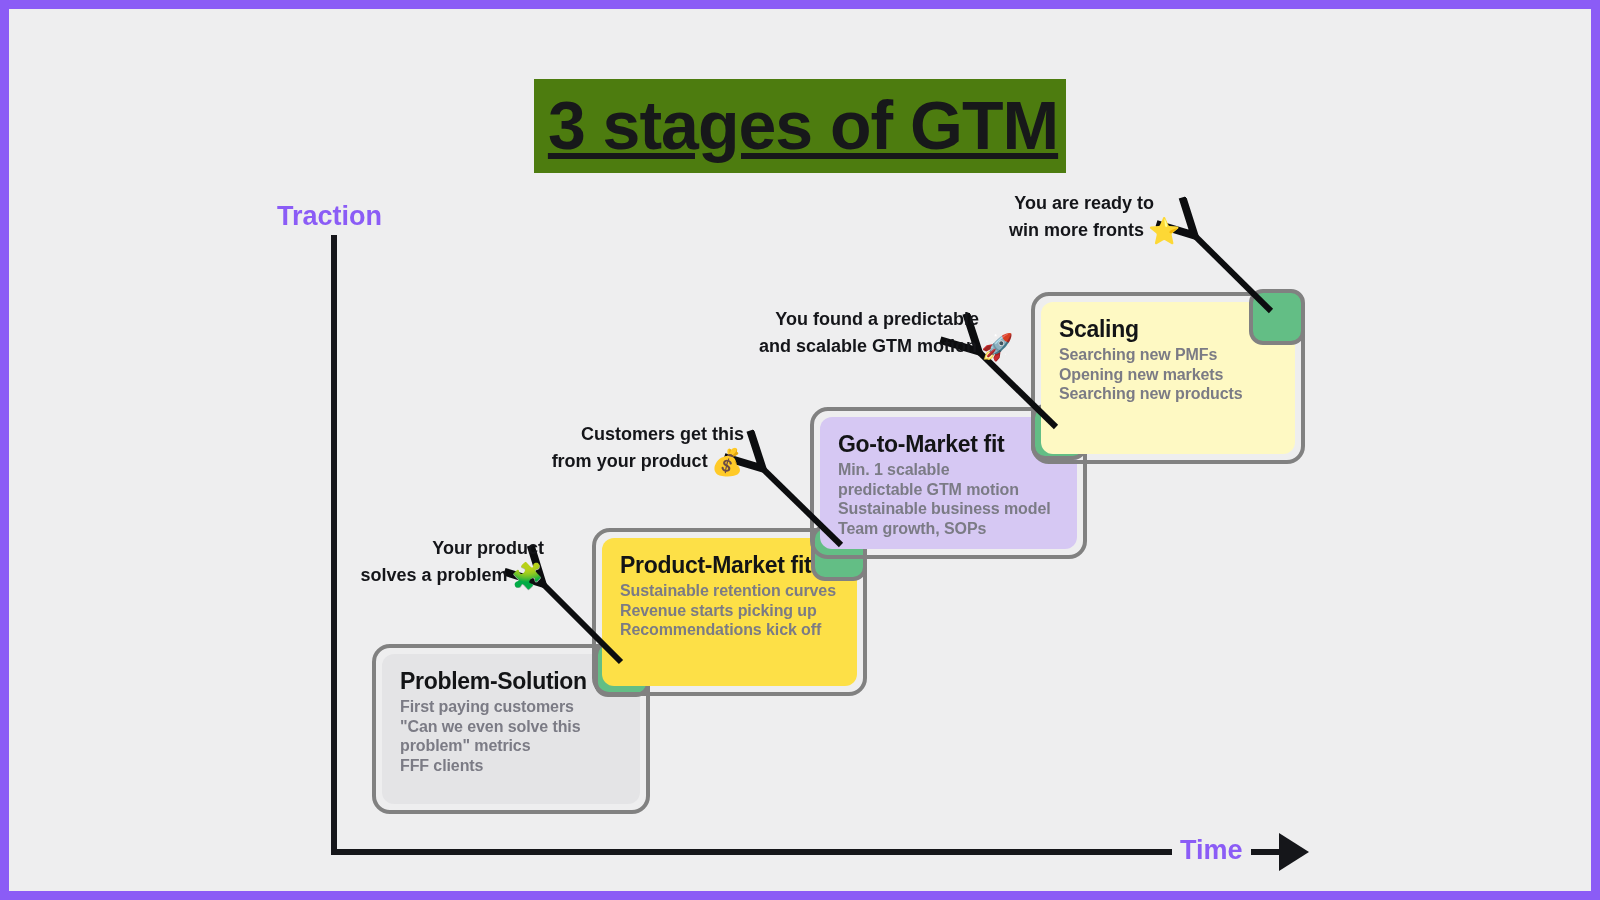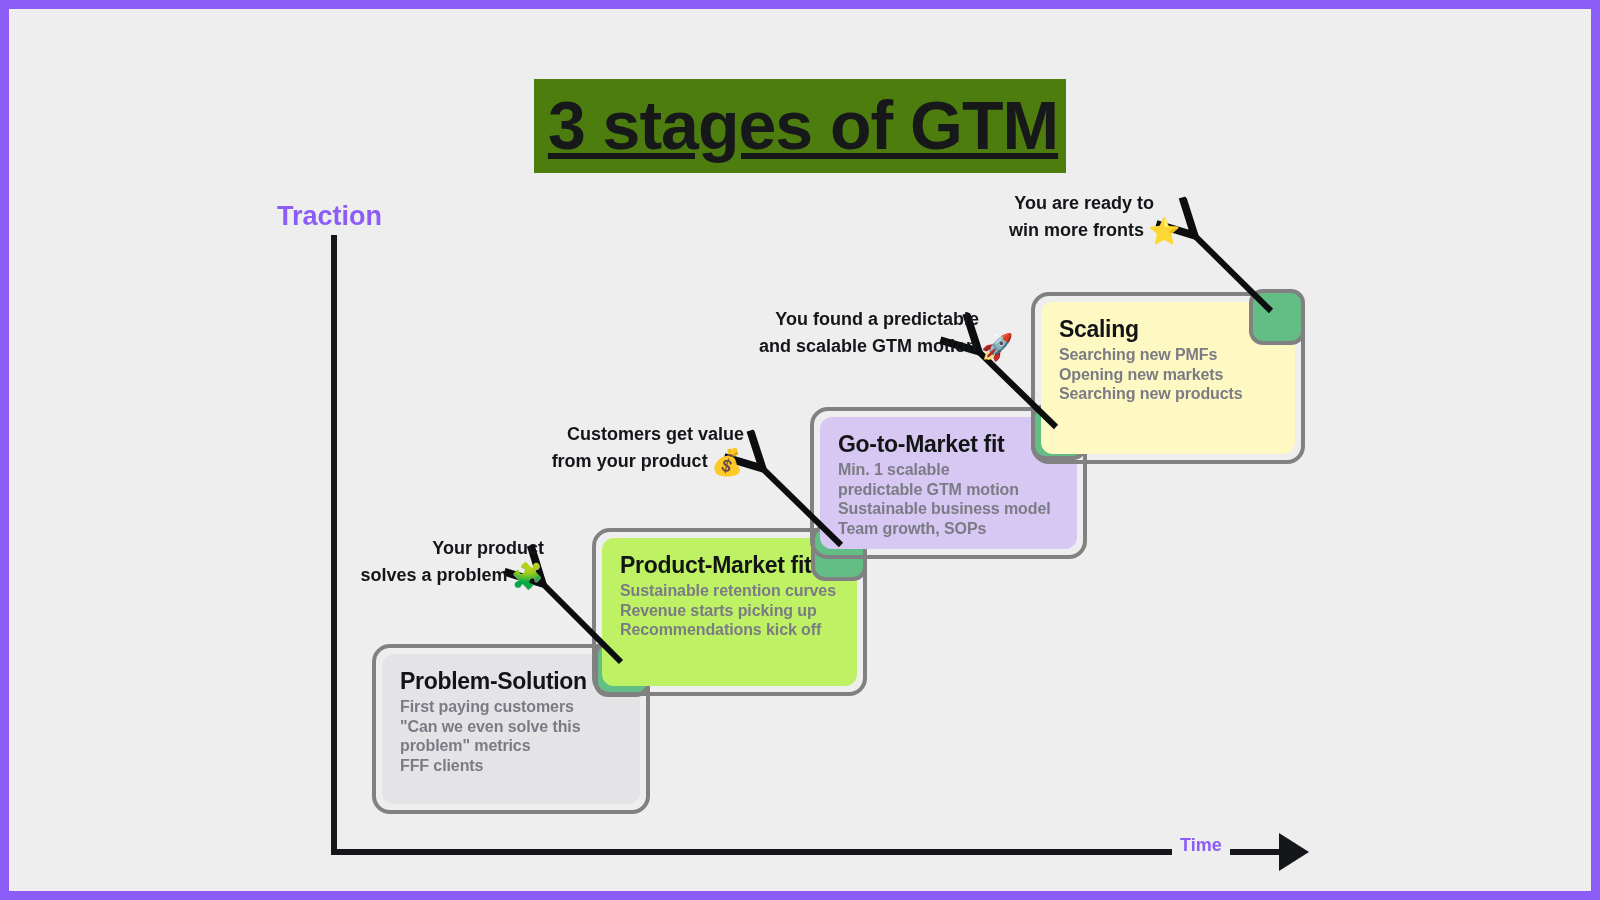--- a/index.html
+++ b/index.html
@@ -43,21 +43,21 @@
     border-top:19px solid transparent;
     border-bottom:19px solid transparent;
     border-left:30px solid #15161a;
   }
   #y-label{
     position:absolute;left:268px;top:192px;
     color:#8b5cf6;font-size:27px;font-weight:bold;
   }
   #x-label{
     position:absolute;left:1163px;top:826px;
-    color:#8b5cf6;font-size:18px;font-weight:bold;
+    color:#8b5cf6;font-size:27px;font-weight:bold;
     background:#eeeeef;padding:0 8px;
   }
 
   
   .card{position:absolute;}
   .card-outer{
     position:absolute;left:0;top:0;width:100%;height:100%;
     border:4px solid #818181;
     border-radius:18px;
     background:transparent;
@@ -119,21 +119,21 @@
       <div class="card-line">First paying customers</div>
       <div class="card-line">"Can we even solve this</div>
       <div class="card-line">problem" metrics</div>
       <div class="card-line">FFF clients</div>
     </div>
     <div class="card-outer"></div>
     <div class="node" style="left:222px;top:-3px;"></div>
   </div>
 
   <div class="card" style="left:583px;top:519px;width:275px;height:168px;">
-    <div class="card-inner" style="background:#bef264;">
+    <div class="card-inner" style="background:#fde047;">
       <div class="card-title">Product-Market fit</div>
       <div class="card-line">Sustainable retention curves</div>
       <div class="card-line">Revenue starts picking up</div>
       <div class="card-line">Recommendations kick off</div>
     </div>
     <div class="card-outer"></div>
     <div class="node" style="left:219px;top:-3px;"></div>
   </div>
 
   <div class="card" style="left:801px;top:398px;width:277px;height:152px;">
@@ -172,21 +172,21 @@
       <line x1="1262" y1="302" x2="1183" y2="224"></line>
     </g>
   </svg>
 
   <div class="anno" style="left:350px;top:528px;width:185px;">
     <span>Your product</span><br>
     <span>solves a problem</span><span class="emoji">🧩</span>
   </div>
 
   <div class="anno" style="left:540px;top:414px;width:195px;">
-    <span>Customers get value</span><br>
+    <span>Customers get this</span><br>
     <span>from your product</span><span class="emoji">💰</span>
   </div>
 
   <div class="anno" style="left:705px;top:299px;width:220px;margin-left:45px;">
     <span>You found a predictable</span><br>
     <span>and scalable GTM motion</span><span class="emoji">🚀</span>
   </div>
 
   <div class="anno" style="left:1000px;top:183px;width:145px;">
     <span>You are ready to</span><br>

